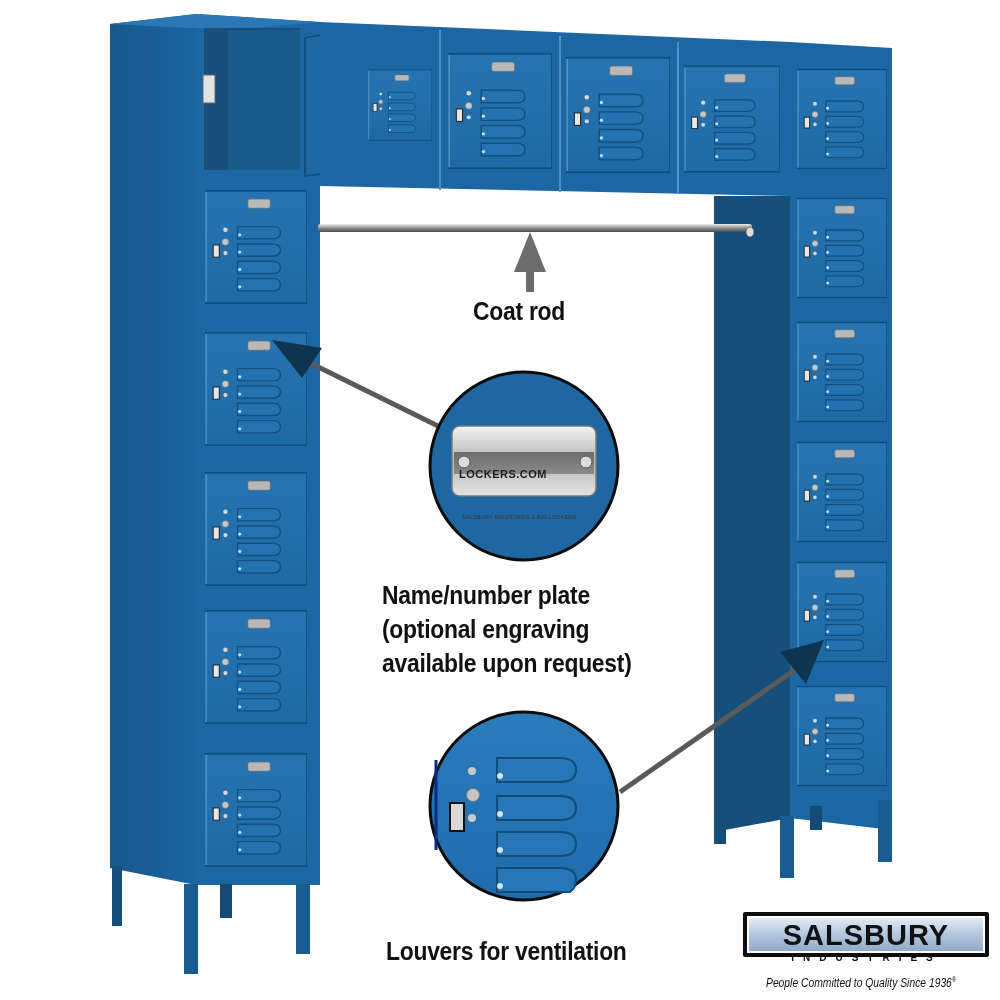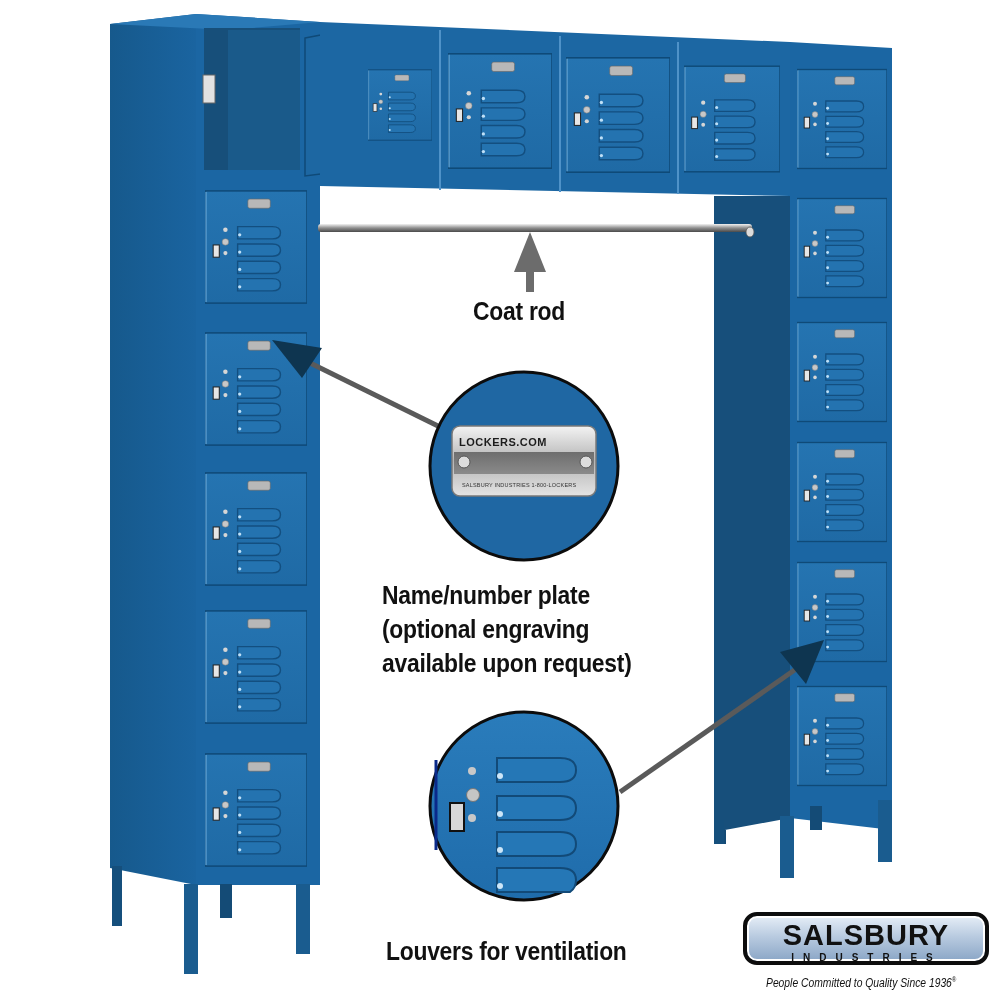--- a/index.html
+++ b/index.html
@@ -16,43 +16,43 @@
       transform: scaleX(0.88);
       transform-origin: left top;
       white-space: nowrap;
       line-height: 34px;
     }
     .label-coat { left: 473px; top: 294px; }
     .label-plate { left: 382px; top: 578px; }
     .label-plate span { display: block; }
     .label-louver { left: 386px; top: 934px; }
     .logo {
-      position: absolute; left: 743px; top: 912px; width: 246px; height: 53px;
-      border: 4px solid #0d0d0d; border-radius: 14px; box-sizing: border-box;
+      position: absolute; left: 743px; top: 912px; width: 246px; height: 45px;
+      border: 4px solid #0d0d0d; border-radius: 2px; box-sizing: border-box;
       background: linear-gradient(#e6eef7 0%, #b9cbe0 45%, #8aa6c6 100%);
       box-shadow: inset 0 0 0 2px #ffffff;
     }
     .logo-name {
       position: absolute; left: 0; right: 0; top: 3px; text-align: center;
       font-family: "Liberation Sans", sans-serif; font-weight: bold; font-size: 29px;
       color: #111; letter-spacing: 1px; line-height: 32px;
     }
     .logo-sub {
       position: absolute; left: 0; right: 0; top: 36px; text-align: center;
       font-family: "Liberation Sans", sans-serif; font-weight: bold; font-size: 10px;
       color: #111; letter-spacing: 9px; line-height: 12px; padding-left: 1px;
     }
     .tagline {
       position: absolute; left: 766px; top: 976px;
       font-family: "Liberation Sans", sans-serif; font-style: italic; font-size: 12px;
       color: #111; transform: scaleX(0.86); transform-origin: left top; white-space: nowrap;
     }
     .tagline sup { font-size: 7px; }
     .plate-text {
-      position: absolute; font-family: "Liberation Sans", sans-serif; color: #222; white-space: nowrap;
+      position: absolute; font-family: "Liberation Sans", sans-serif; color: #222; white-space: nowrap; margin-top: 32px;
     }
     .plate-main { left: 459px; top: 436px; font-size: 11px; font-weight: bold; letter-spacing: 0.5px; color:#1c1c1c; }
     .plate-sub { left: 462px; top: 482px; font-size: 5.5px; letter-spacing: 0.2px; color:#333; }
   </style>
 </head>
 <body>
 
 <div class="stage">
 <svg class="art" viewBox="0 0 1000 1000" xmlns="http://www.w3.org/2000/svg">
   <defs>

